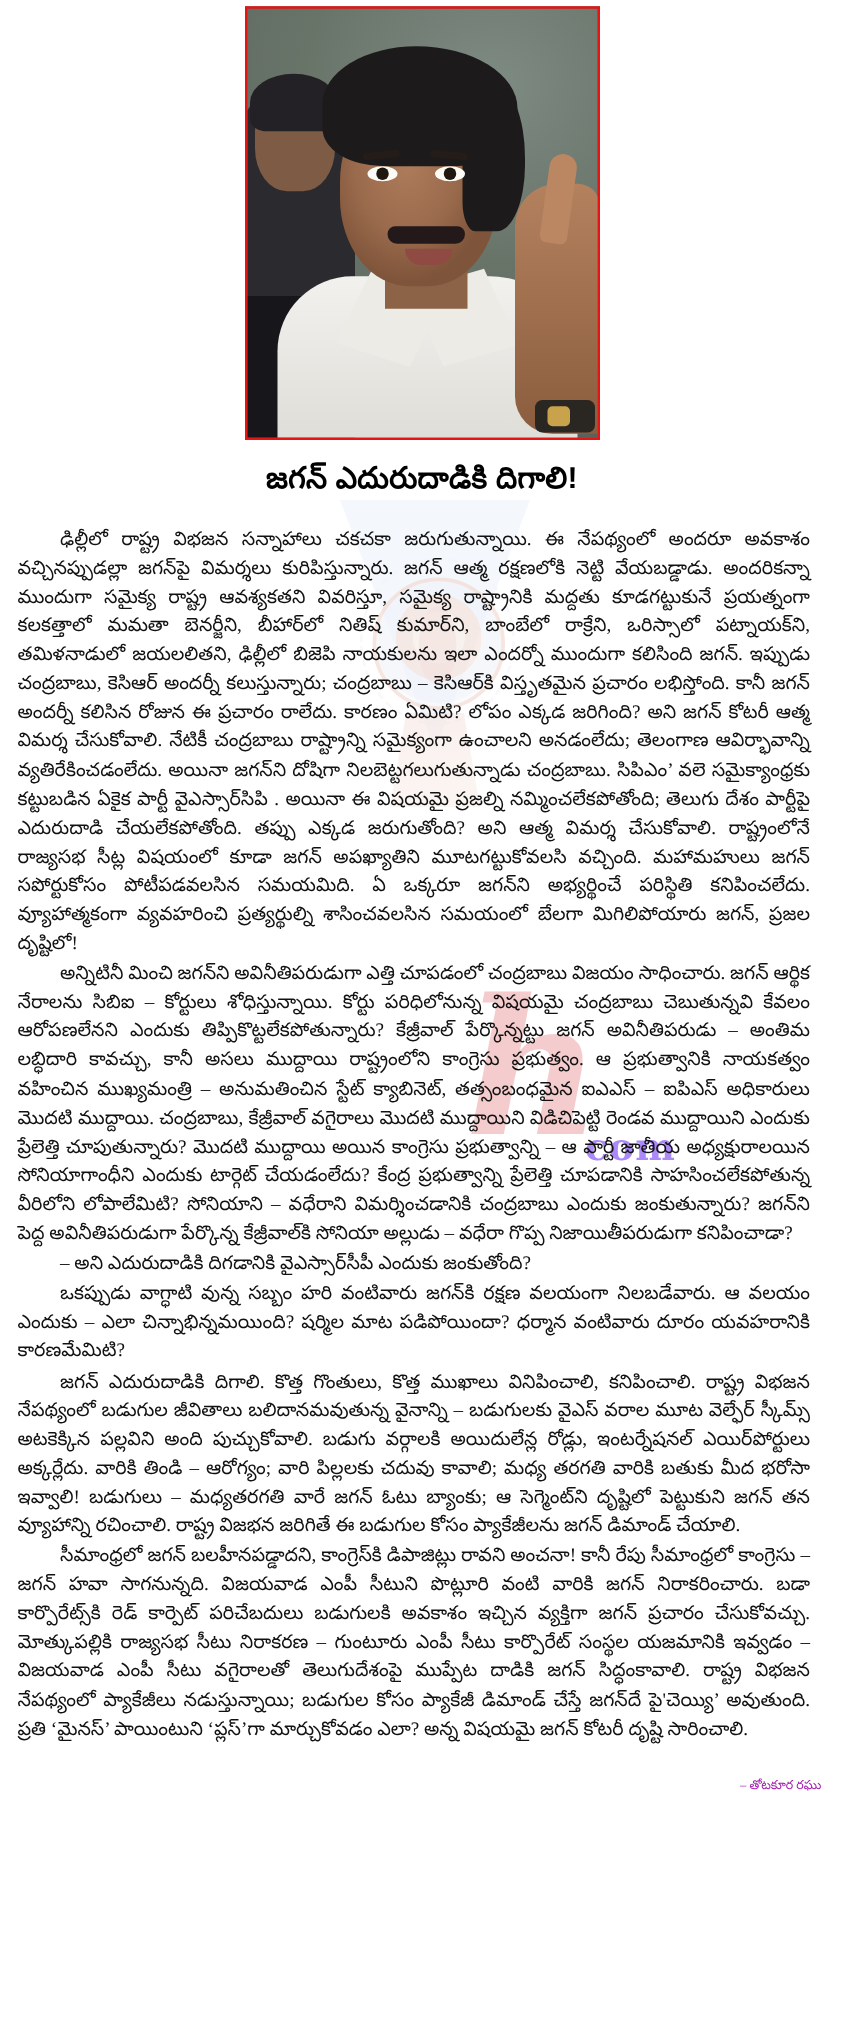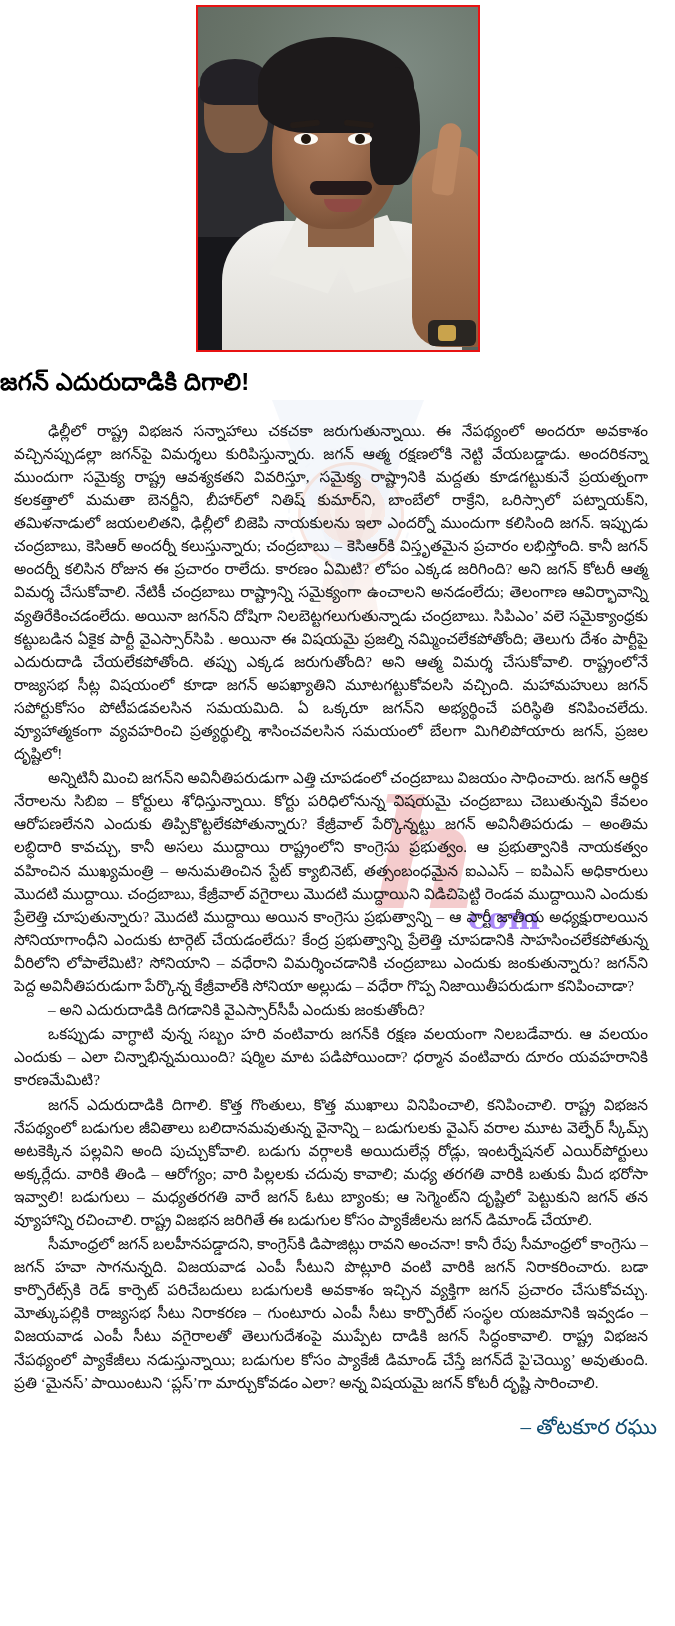--- a/index.html
+++ b/index.html
@@ -262,20 +262,21 @@
   #article-photo .watch:after {
     content: "";
     position: absolute;
     left: 10px; top: 5px;
     width: 18px; height: 16px;
     background: #c9a34c;
     border-radius: 4px;
   }
 
   #headline {
+    text-align: center;
     font-family: "Liberation Sans", "DejaVu Sans", sans-serif;
     font-weight: bold;
     font-size: 24px;
     color: #000;
     margin: 12px 0 0 0;
     letter-spacing: .2px;
     line-height: 1.2;
   }
 
   #article-body {
@@ -289,23 +290,23 @@
     font-size: 15.3px;
     line-height: 23.1px;
     color: #111;
     font-family: "Liberation Serif", "DejaVu Serif", serif;
   }
   #article-body p.dash-line { text-indent: 34px; }
 
   #byline {
     margin: 22px 18px 0 14px;
     text-align: right;
-    font-size: 21px;
+    font-size: 10px;
     line-height: 23px;
-    color: #0c4a6e;
+    color: #a21caf;
   }
 </style>
 </head>
 <body>
 
 <div id="watermark-layer">
   <div class="wm-emblem">
     <div class="ribbon"></div>
     <div class="dots"></div>
     <div class="disc"></div>

